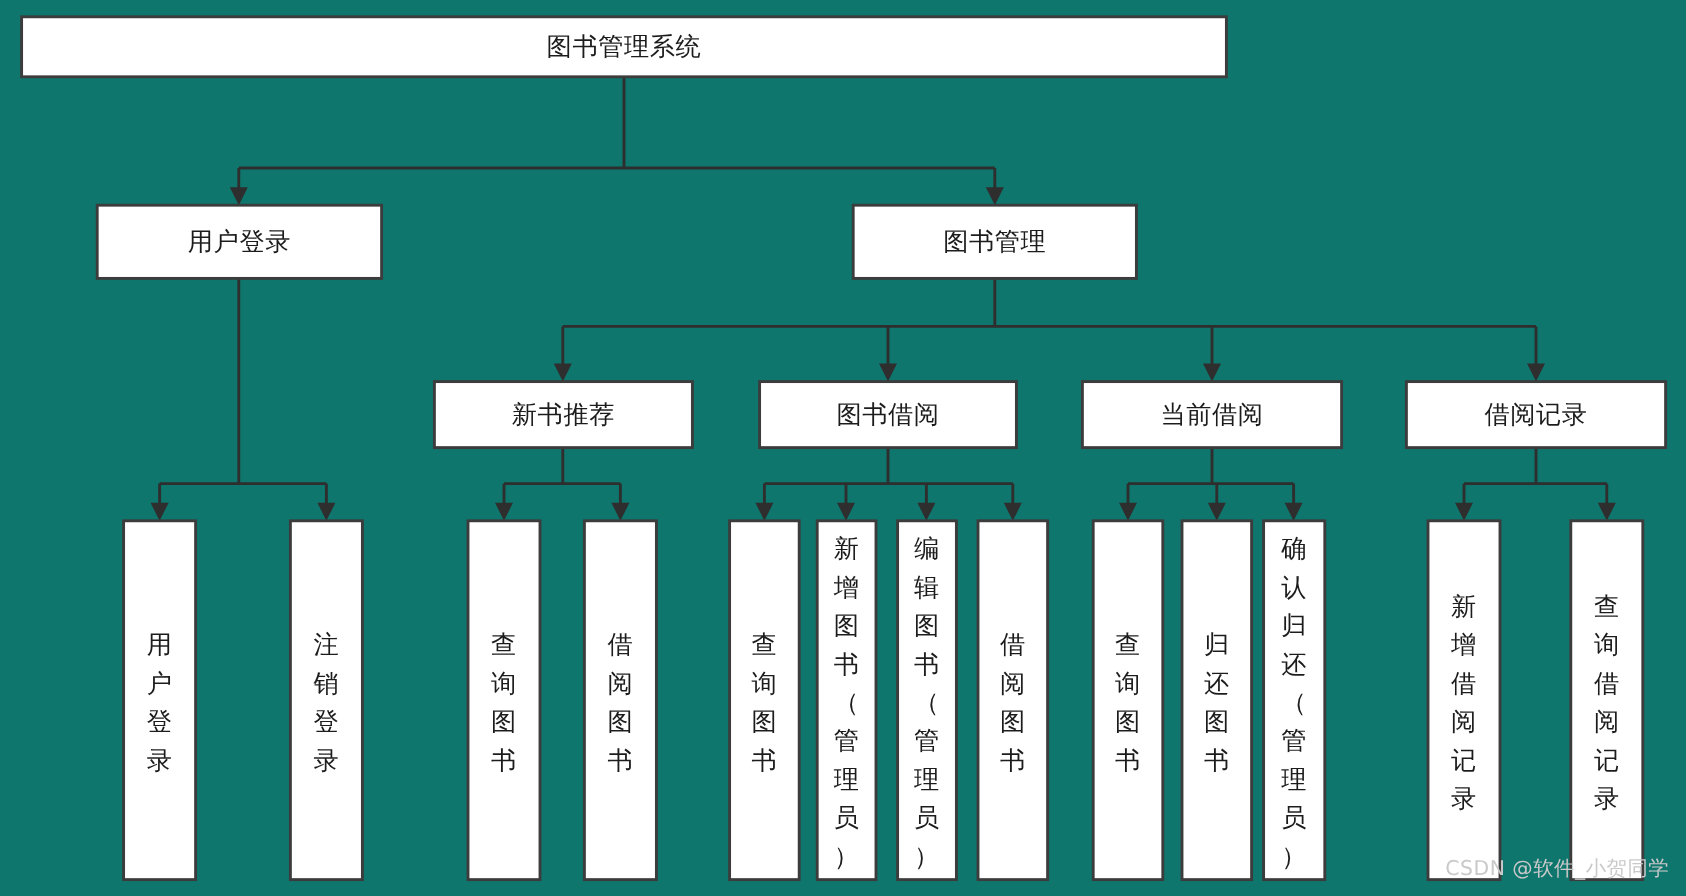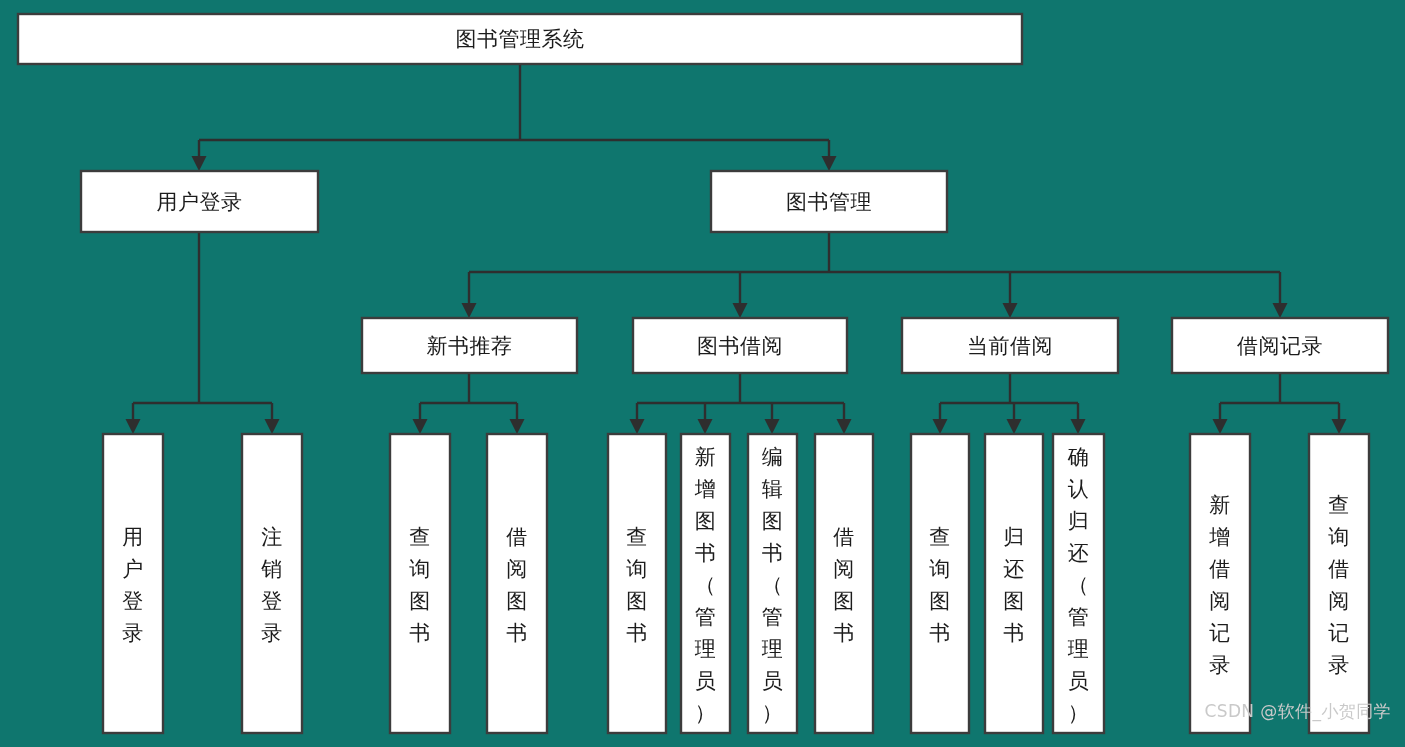--- a/index.html
+++ b/index.html
@@ -54,21 +54,21 @@
   }
   .node-label-v {
     font-family: "DejaVu Sans", "Liberation Sans", sans-serif;
     font-size: 21px;
     fill: #1c1c1c;
     letter-spacing: 0.5px;
   }
   .watermark-text {
     position: absolute;
     right: 14px;
-    bottom: 24px;
+    bottom: 12px;
     font-family: "DejaVu Sans", "Liberation Sans", sans-serif;
     font-size: 17px;
     color: #c9c9c9;
     white-space: nowrap;
     user-select: none;
     letter-spacing: 0.4px;
   }
 </style>
 </head>
 <body>

